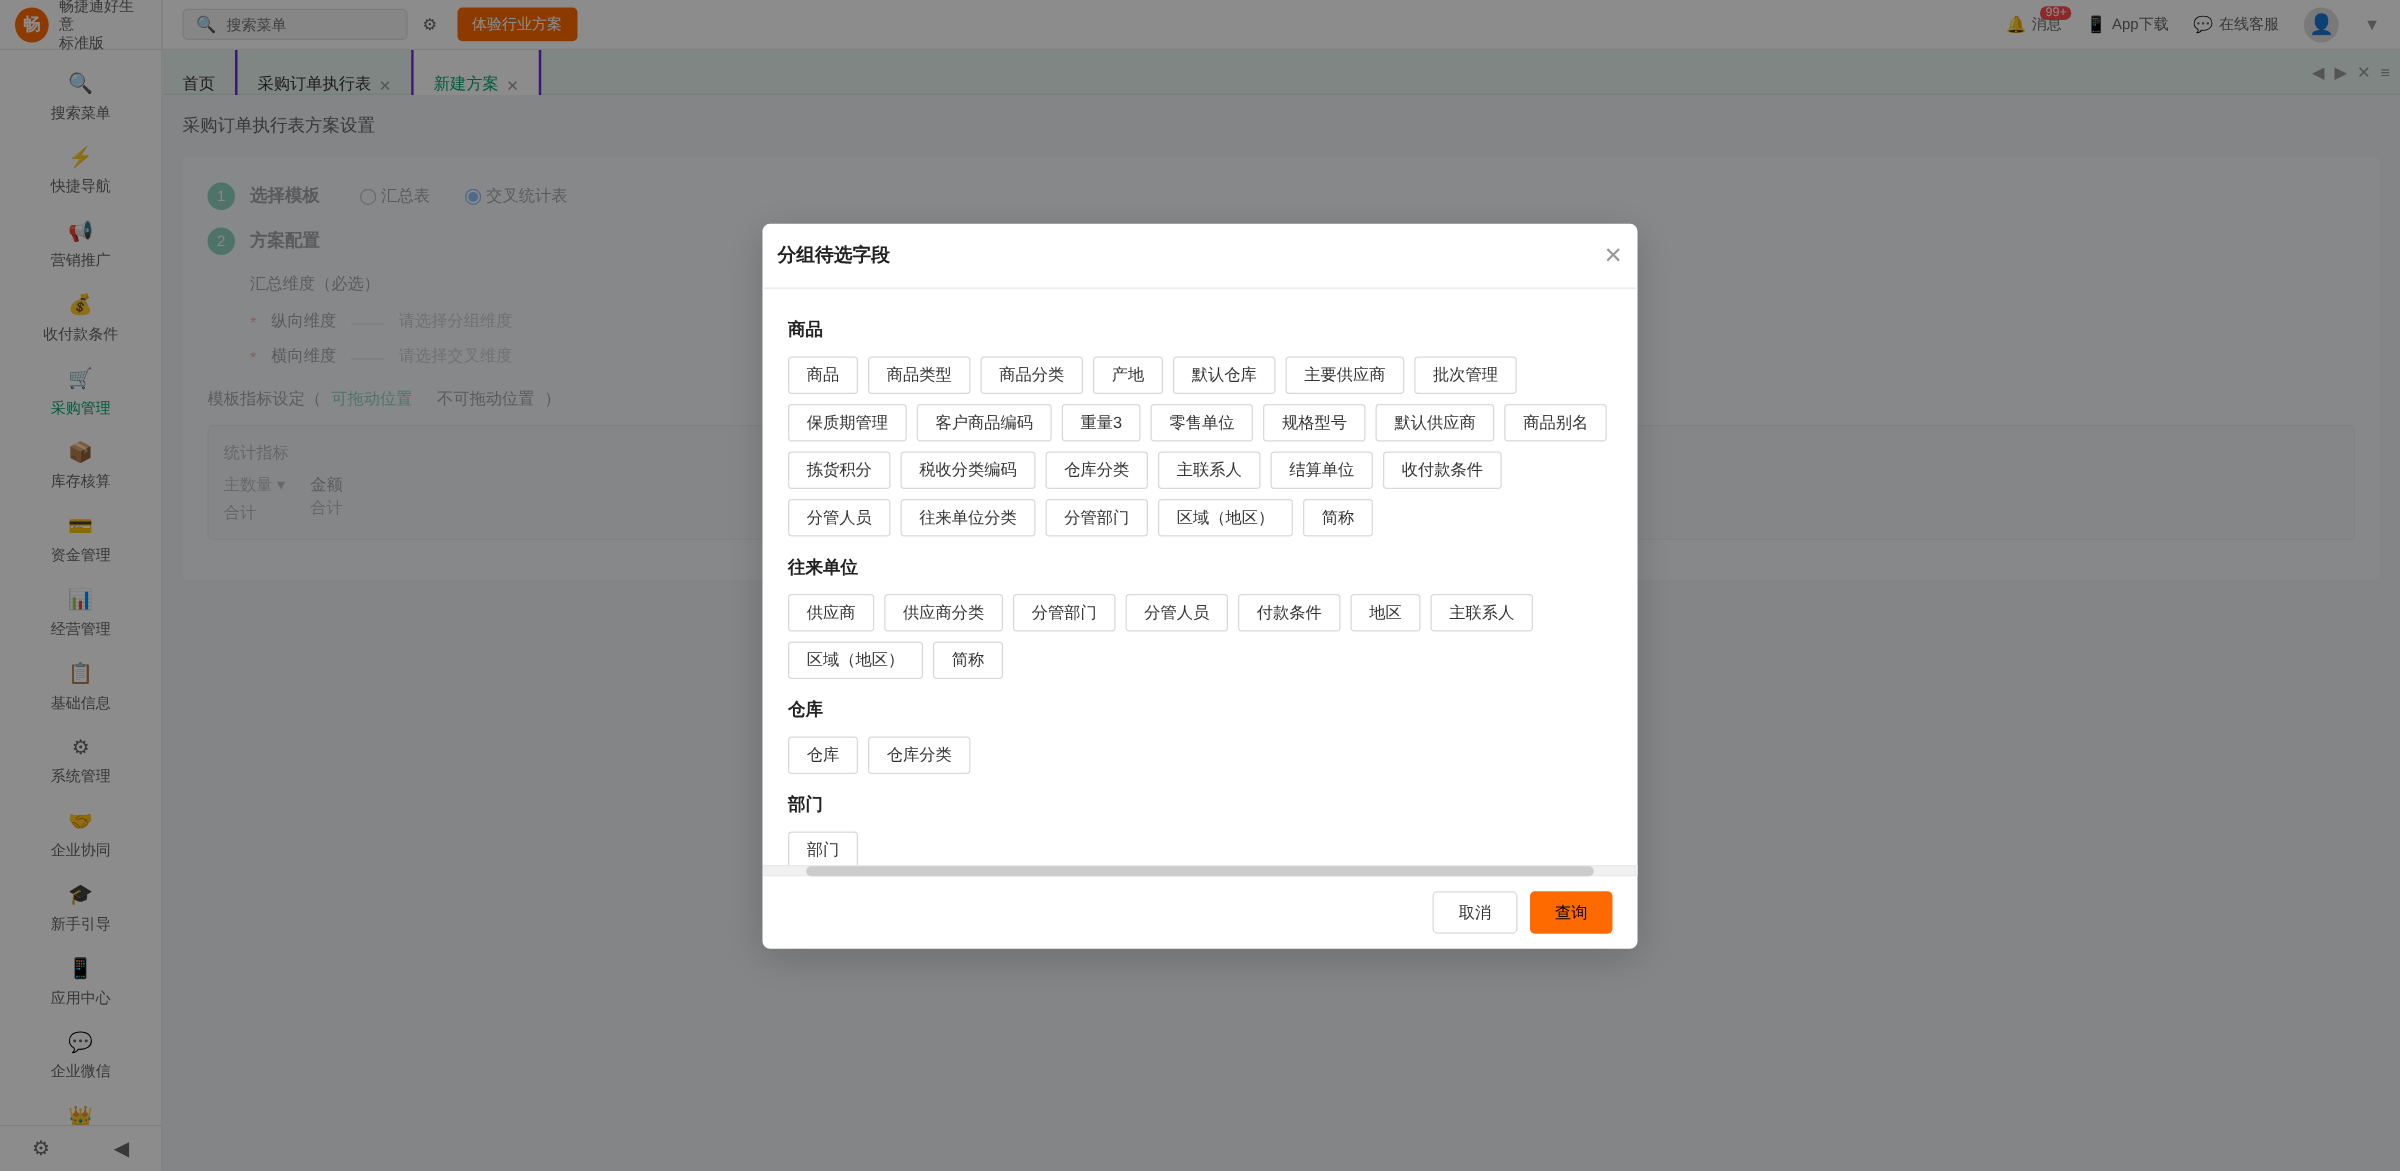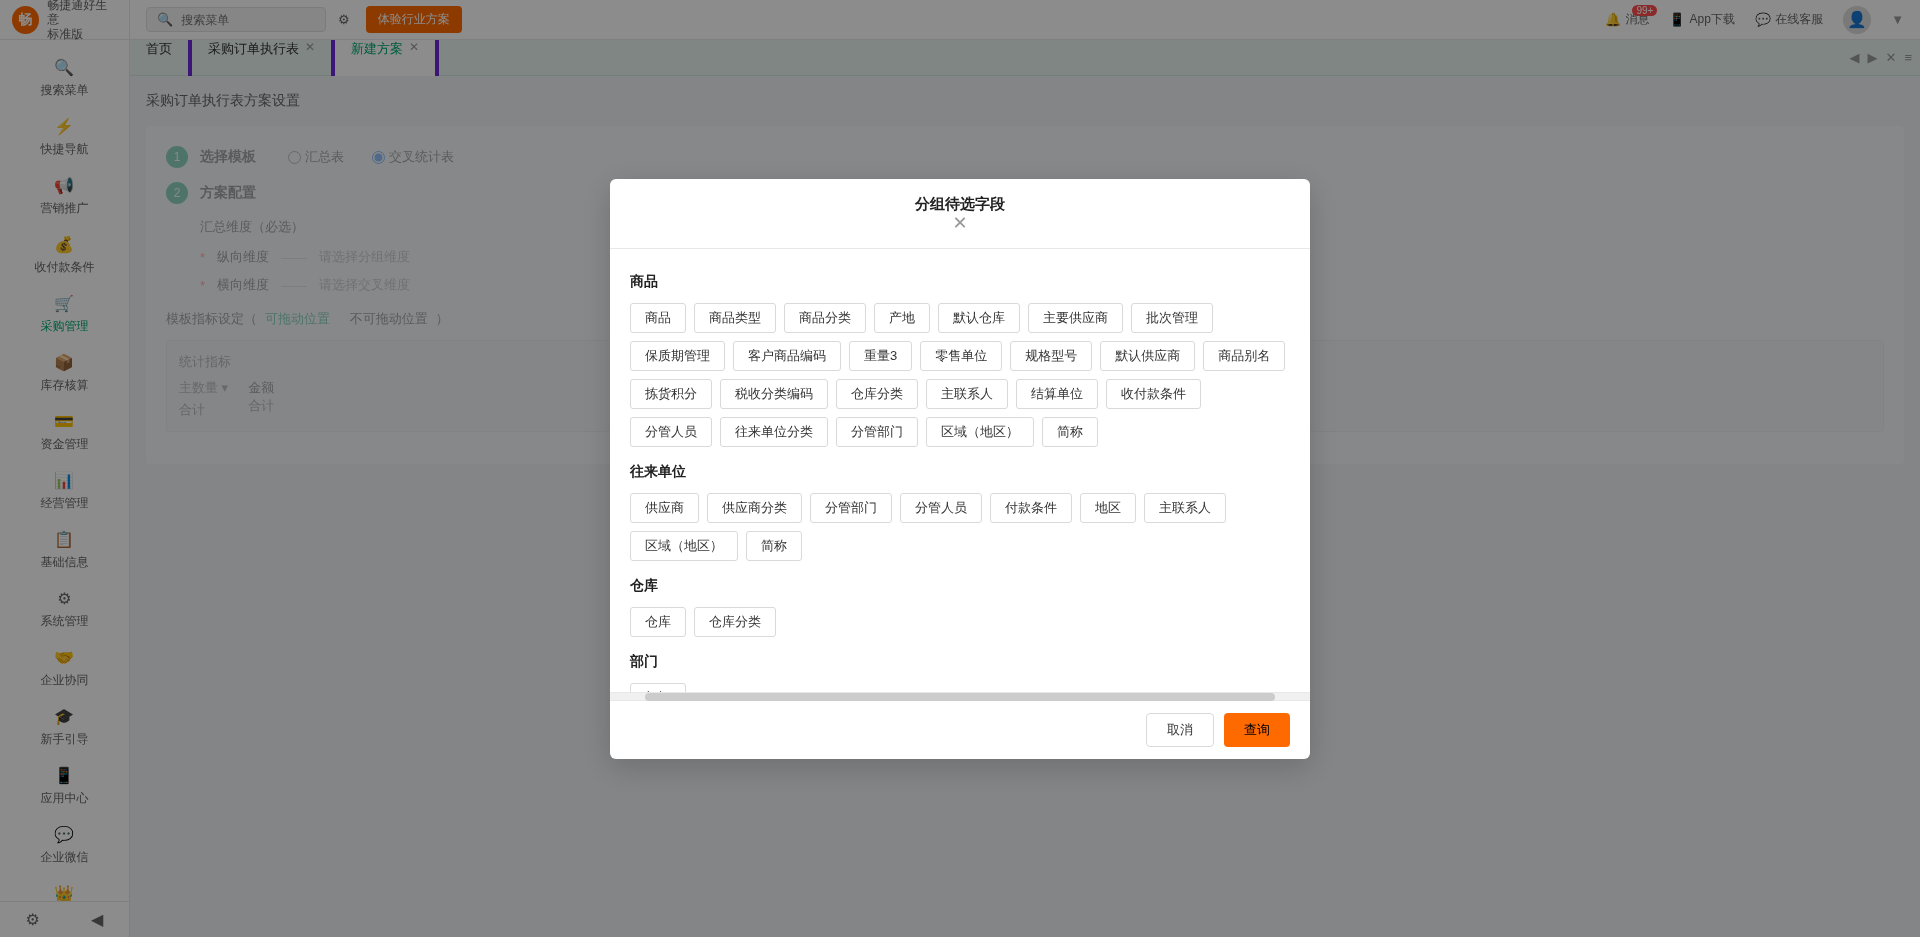--- a/index.html
+++ b/index.html
@@ -63,26 +63,26 @@
       top: 40px;
       left: 130px;
       right: 0;
       z-index: 99;
       border-bottom: 1px solid #d0e8e0;
     }
     .tab-item {
       height: 36px;
       padding: 0 16px;
       display: flex;
-      align-items: flex-start;
+      align-items: flex-end;
       gap: 6px;
       cursor: pointer;
       font-size: 13px;
       color: #333;
-      border-right: 4px solid #6d28d9;
+      border-right: 2px solid #6d28d9;
     }
     .tab-item.active {
       background: #fff;
       color: #00a870;
       font-weight: 500;
     }
     .tab-close {
       font-size: 12px;
       color: #999;
       cursor: pointer;
@@ -181,21 +181,20 @@
       flex-direction: column;
       box-shadow: 0 8px 32px rgba(0,0,0,0.18);
     }
     .modal-header {
       padding: 16px 12px;
       display: flex;
       align-items: center;
       justify-content: space-between;
       border-bottom: 1px solid #e8e8e8;
       flex-shrink: 0;
-      flex-direction: column;
     }
     .modal-title {
       font-size: 15px;
       font-weight: 600;
       color: #222;
     }
     .modal-close {
       cursor: pointer;
       color: #999;
       font-size: 18px;

